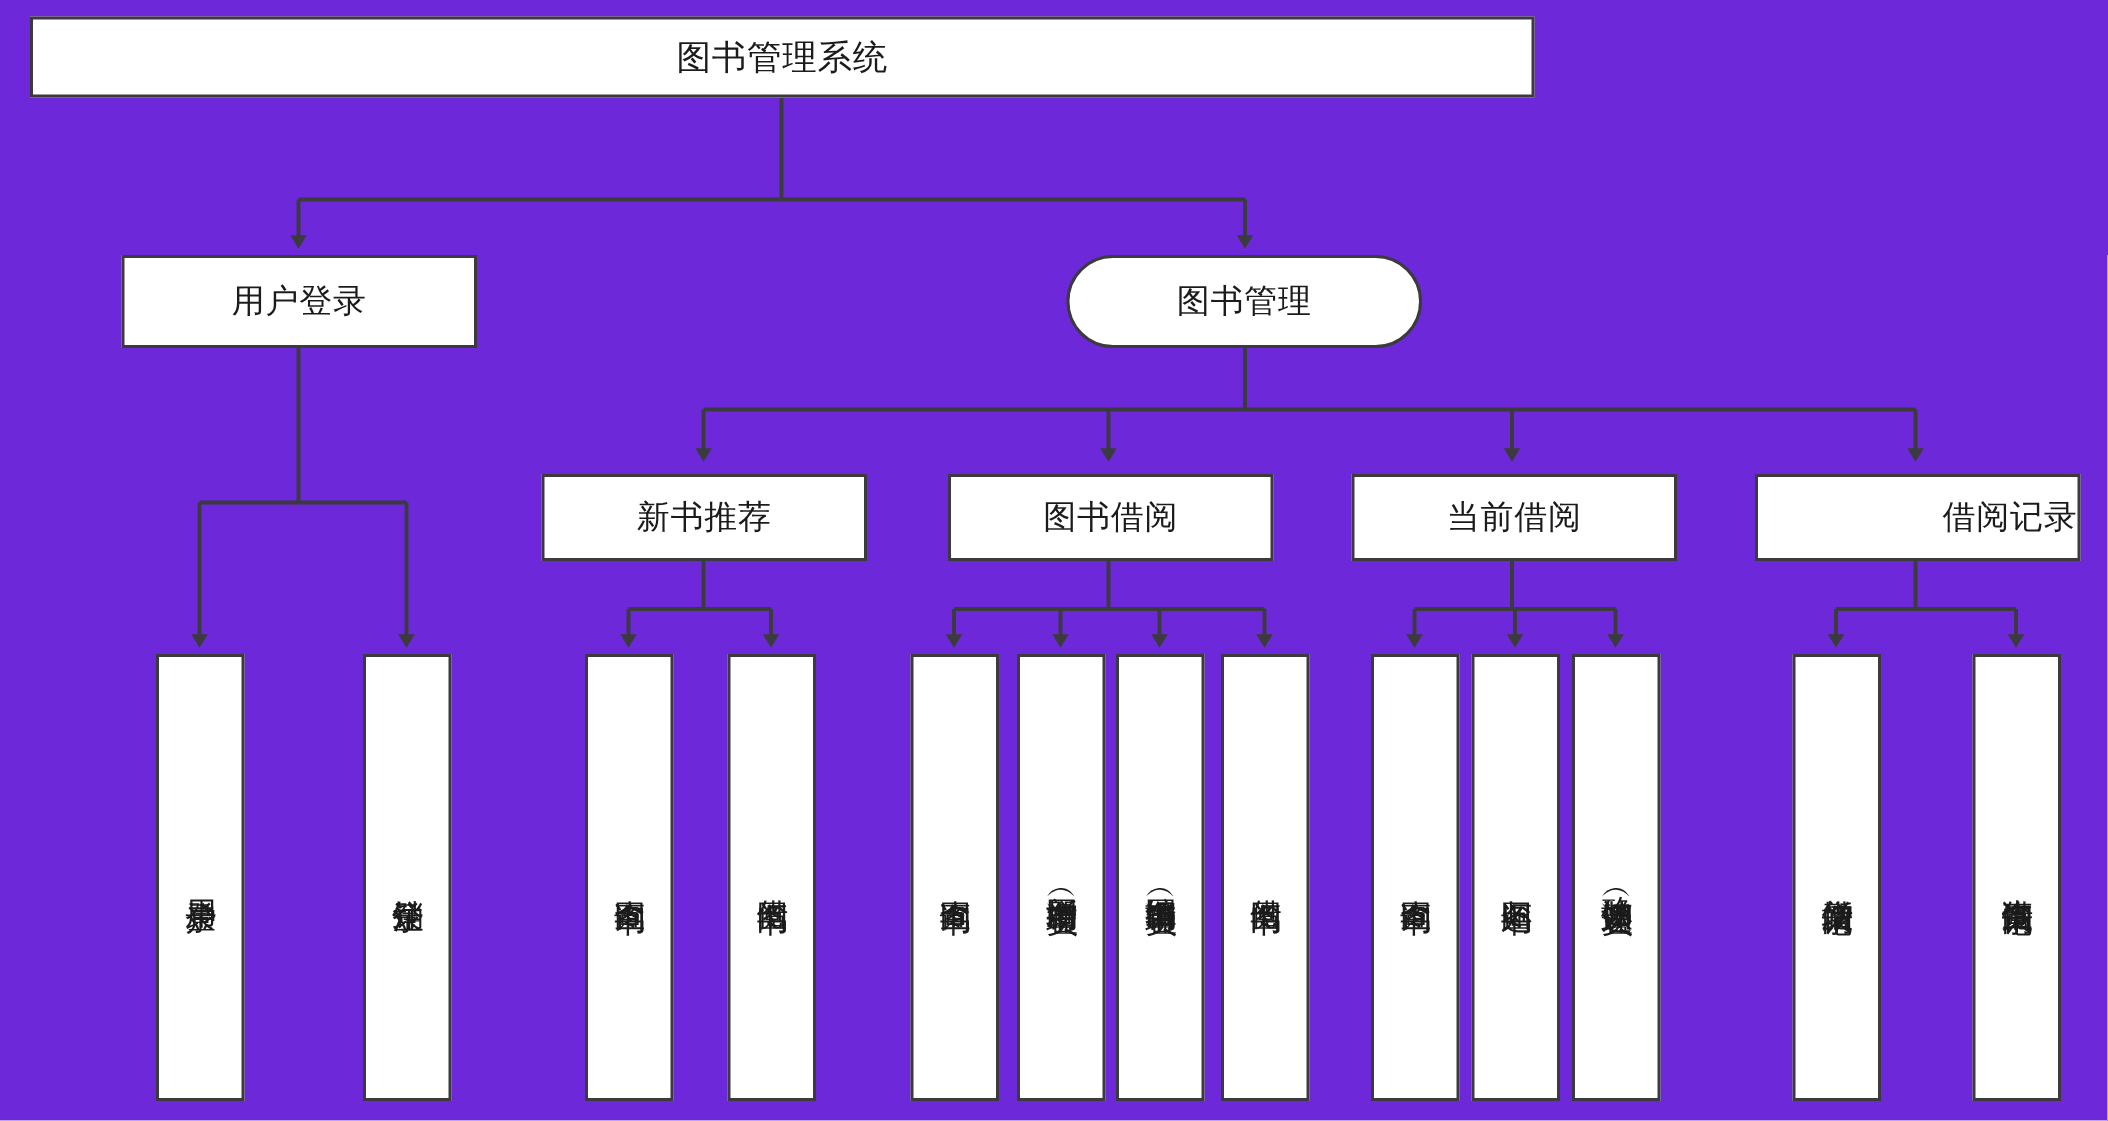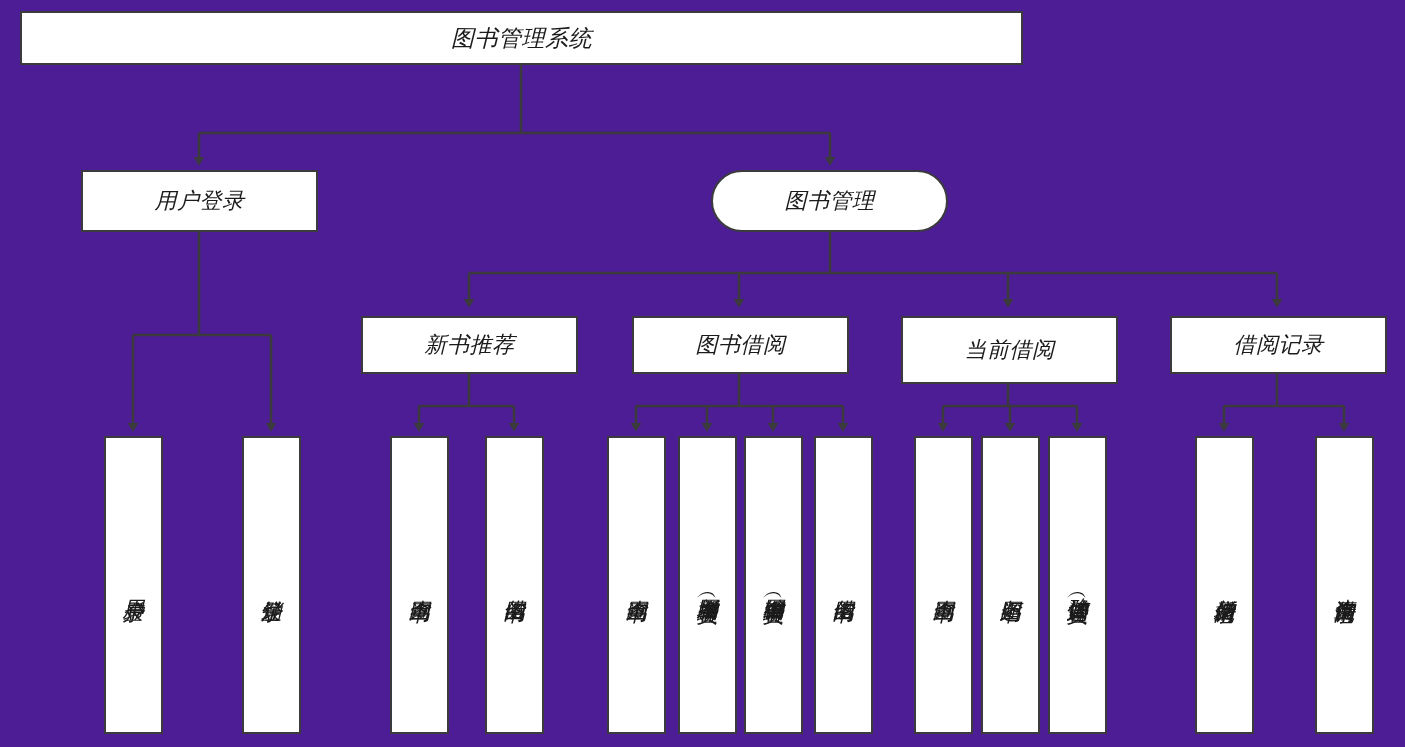--- a/index.html
+++ b/index.html
@@ -9,23 +9,22 @@
     background: #ffffff;
   }
   body {
     font-family: "Liberation Sans", "DejaVu Sans", sans-serif;
     color: #1f1f1f;
   }
   #canvas {
     position: relative;
     width: 1405px;
     height: 747px;
-    background: #4c1d95;
+    background: #6d28d9;
     overflow: hidden;
-    font-style: italic;
   }
   #edges {
     position: absolute;
     left: 0;
     top: 0;
     width: 1405px;
     height: 747px;
     pointer-events: none;
   }
   .node {
@@ -139,24 +138,24 @@
   <div class="node node-branch" style="left:711px; top:170px; width:237px; height:62px;border-radius:31px;">
     <span class="label">图书管理</span>
   </div>
 
   <div class="node node-branch" style="left:361px; top:316px; width:217px; height:58px;">
     <span class="label">新书推荐</span>
   </div>
   <div class="node node-branch" style="left:632px; top:316px; width:217px; height:58px;">
     <span class="label">图书借阅</span>
   </div>
-  <div class="node node-branch" style="left:901px; top:316px; width:217px; height:68px;">
+  <div class="node node-branch" style="left:901px; top:316px; width:217px; height:58px;">
     <span class="label">当前借阅</span>
   </div>
-  <div class="node node-branch" style="left:1170px; top:316px; width:217px; height:58px;">
+  <div class="node node-branch" style="left:1170px; top:316px; width:217px; height:58px;justify-content:flex-end;">
     <span class="label">借阅记录</span>
   </div>
 
   <div class="node node-leaf" style="left:104px; top:436px; width:59px; height:298px;">
     <span class="label">用户登录</span>
   </div>
   <div class="node node-leaf" style="left:242px; top:436px; width:59px; height:298px;">
     <span class="label">注销登录</span>
   </div>
 

